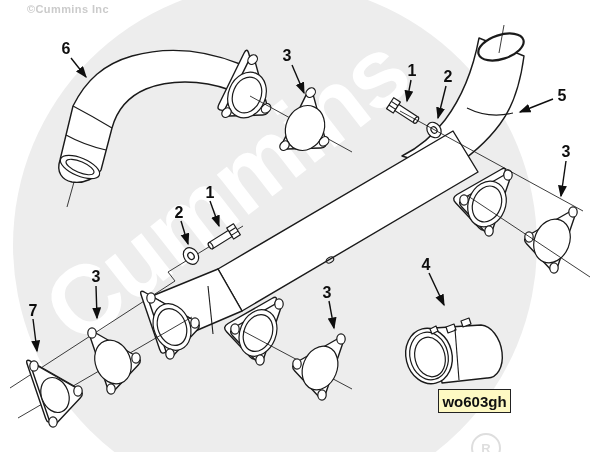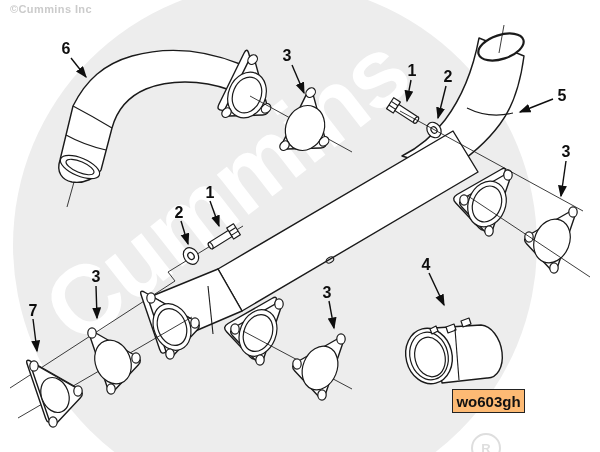--- a/index.html
+++ b/index.html
@@ -12,26 +12,26 @@
   .ln2 { fill:#ffffff; stroke:#1a1a1a; stroke-width:1.2; stroke-linejoin:round; }
   .sm  { fill:none;    stroke:#1a1a1a; stroke-width:1.1; }
   .cl  { fill:none;    stroke:#1a1a1a; stroke-width:0.85; }
   .hole{ fill:#ffffff; stroke:#1a1a1a; stroke-width:1.2; }
   .wm-text { font-weight:bold; font-size:97px; fill:#ffffff; letter-spacing:-2px;
              font-family:"Liberation Sans", sans-serif; }
   .lbl { font:bold 16px "Liberation Sans", sans-serif; fill:#0e0e0e;
          text-anchor:middle; dominant-baseline:central; }
   .arrow { stroke:#0e0e0e; stroke-width:1.4; }
   .copyright {
-    position:absolute; left:10px; top:3px; font:bold 11px "Liberation Sans", sans-serif;
+    position:absolute; left:27px; top:3px; font:bold 11px "Liberation Sans", sans-serif;
     color:#cbcbcb; letter-spacing:0.4px; user-select:none;
   }
   .figure-code {
-    position:absolute; left:452px; top:389px; width:71px; height:22px;
-    background:#fdba74; border:1.6px solid #222; display:flex;
+    position:absolute; left:438px; top:389px; width:71px; height:22px;
+    background:#fef9c3; border:1.6px solid #222; display:flex;
     align-items:center; justify-content:center;
     font:bold 15px "Liberation Sans", sans-serif; color:#111;
   }
   .regmark { font:bold 13px "Liberation Sans", sans-serif; fill:#dedede;
              text-anchor:middle; dominant-baseline:central; }
 </style>
 </head>
 <body>
 
 <div class="stage">

